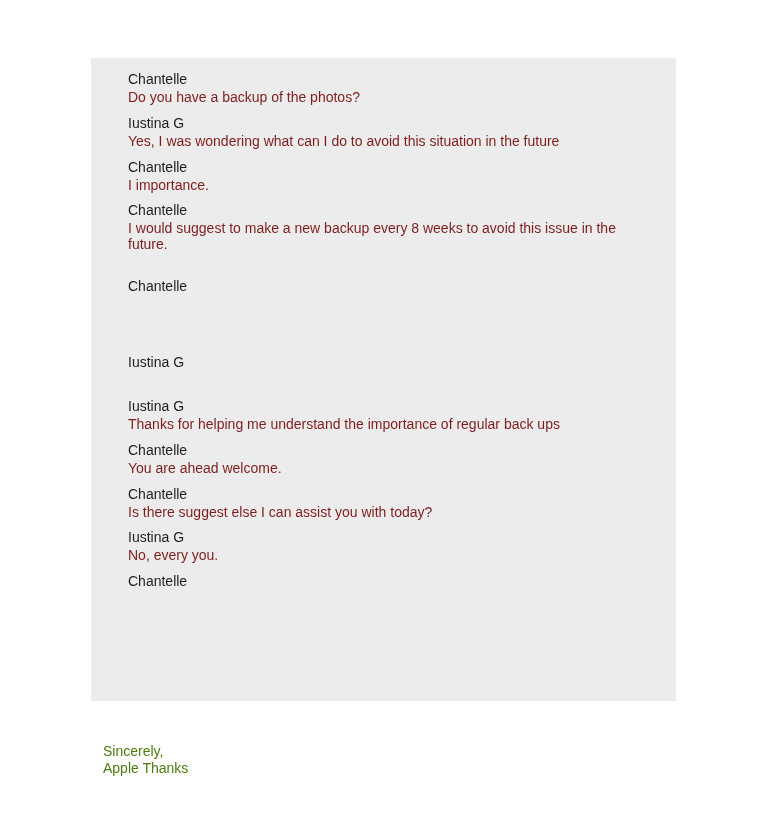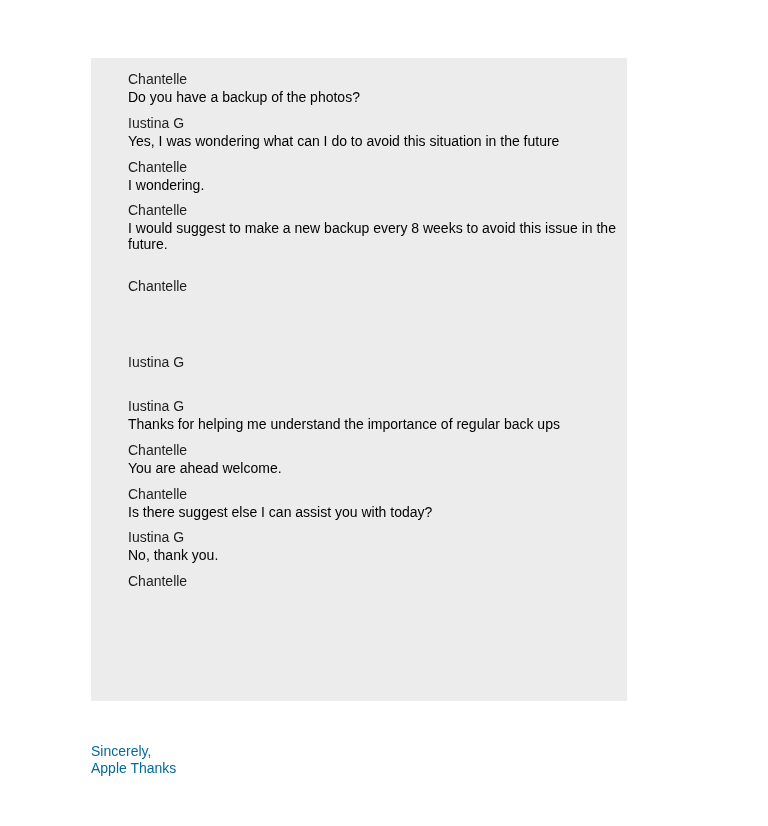--- a/index.html
+++ b/index.html
@@ -12,70 +12,70 @@
     height: 826px;
     position: relative;
     font-family: "Liberation Sans", sans-serif;
     color: #222222;
     overflow: hidden;
   }
   .transcript-box {
     position: absolute;
     left: 91px;
     top: 58px;
-    width: 536px;
+    width: 585px;
     height: 643px;
     background: #ececec;
   }
   .msg {
     position: absolute;
     left: 37px;
     width: 510px;
   }
   .sender {
     font-size: 14px;
     line-height: 17px;
     color: #1e1e1e;
     display: block;
   }
   .text {
     font-size: 14px;
     line-height: 16px;
-    color: #000000;
+    color: #7f1d1d;
     display: block;
     margin-top: 1px;
   }
   .signoff {
     position: absolute;
-    left: 91px;
+    left: 103px;
     top: 743px;
     font-size: 14px;
     line-height: 17px;
-    color: #0369a1;
+    color: #4d7c0f;
   }
   .signoff span { display: block; }
 </style>
 </head>
 <body>
 
 <div class="transcript-box">
 
   <div class="msg" style="top:13px;">
     <span class="sender">Chantelle</span>
     <span class="text">Do you have a backup of the photos?</span>
   </div>
 
   <div class="msg" style="top:57px;">
     <span class="sender">Iustina G</span>
     <span class="text">Yes, I was wondering what can I do to avoid this situation in the future</span>
   </div>
 
   <div class="msg" style="top:101px;">
     <span class="sender">Chantelle</span>
-    <span class="text">I wondering.</span>
+    <span class="text">I importance.</span>
   </div>
 
   <div class="msg" style="top:144px;">
     <span class="sender">Chantelle</span>
     <span class="text">I would suggest to make a new backup every 8 weeks to avoid this issue in the future.</span>
   </div>
 
   <div class="msg" style="top:220px;">
     <span class="sender">Chantelle</span>
   </div>
@@ -94,21 +94,21 @@
     <span class="text">You are ahead welcome.</span>
   </div>
 
   <div class="msg" style="top:428px;">
     <span class="sender">Chantelle</span>
     <span class="text">Is there suggest else I can assist you with today?</span>
   </div>
 
   <div class="msg" style="top:471px;">
     <span class="sender">Iustina G</span>
-    <span class="text">No, thank you.</span>
+    <span class="text">No, every you.</span>
   </div>
 
   <div class="msg" style="top:515px;">
     <span class="sender">Chantelle</span>
   </div>
 
 </div>
 
 <div class="signoff">
   <span>Sincerely,</span>

